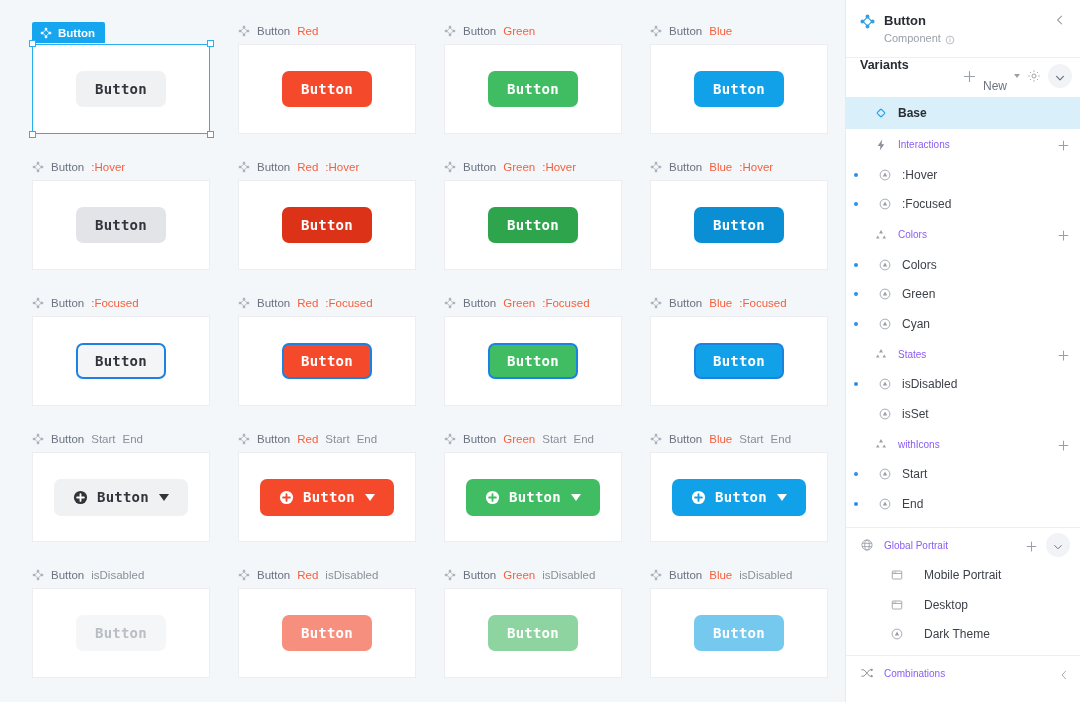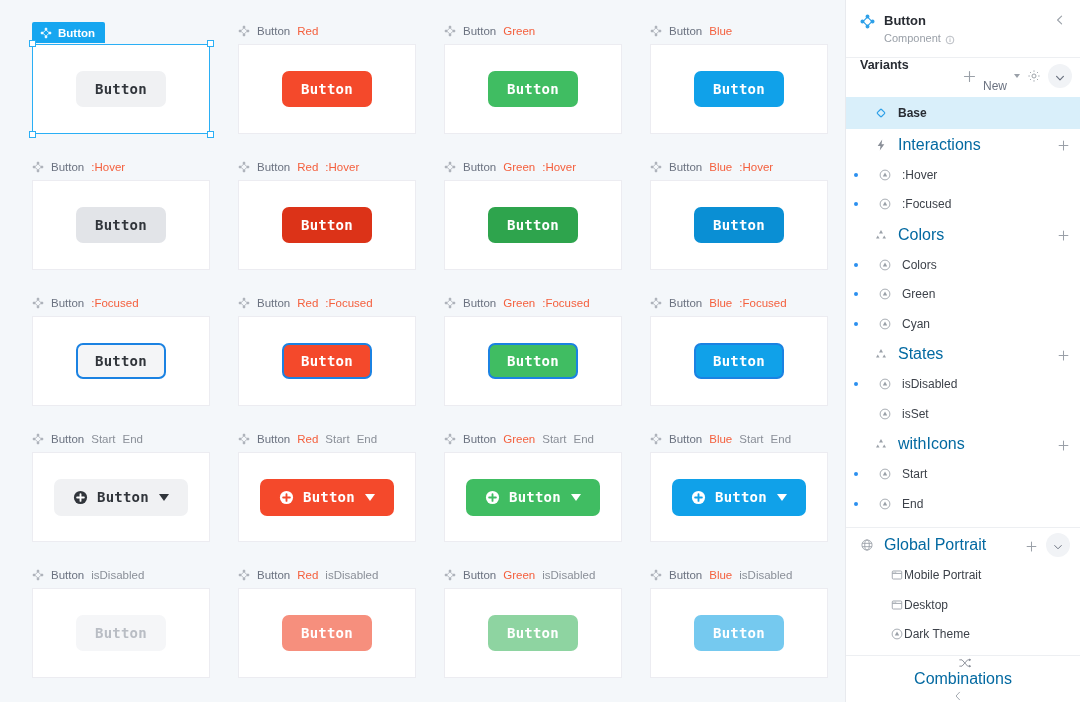--- a/index.html
+++ b/index.html
@@ -196,27 +196,27 @@
     height: 32px;
   }
   .row.base .row-ico { margin-left: 16px; }
   .row.base .row-lbl { font-weight: 700; color: #282c33; }
 
   .grp {
     display: flex; align-items: center;
     height: 31px; padding-right: 10px;
   }
   .grp .grp-ico { width: 14px; height: 14px; flex:0 0 14px; margin-left: 28px; color:#8a8f98; }
-  .grp .grp-lbl { font-size: 16px; color: #0369a1; margin-left: 10px; flex: 1; }
+  .grp .grp-lbl { font-size: 10px; color: #8b5cf6; margin-left: 10px; flex: 1; }
   .grp.global .grp-ico { margin-left: 14px; }
   .grp.global .grp-lbl { font-weight: 400; }
   .grp-actions { display:flex; align-items:center; gap:8px; }
 
   .row.gv .row-ico { margin-left: 32px; }
-  .row.gv .row-lbl { margin-left: 0; }
+  .row.gv .row-lbl { margin-left: 20px; }
 
   .divider { height:1px; background:#edeff2; margin: 6px 0 0 0; }
   .divider.tight { margin: 8px 0 2px 0; }
 </style>
 </head>
 <body>
 
 <div id="app">
 
   <div class="canvas">
@@ -894,21 +894,21 @@
         </div>
         <div class="row gv">
           <span class="dot off"></span>
           <span class="row-ico"><svg viewBox="0 0 16 16" width="14" height="14">
               <circle cx="8" cy="8" r="5.6" fill="none" stroke="#9aa0a8" stroke-width="1"></circle>
               <path d="M8 5.2 L10.5 9.8 H5.5 Z" fill="#9aa0a8"></path>
             </svg></span>
           <span class="row-lbl">Dark Theme</span>
         </div>
         <div class="divider"></div>
-        <div class="grp global" style="height: 34px; flex-direction: column;">
+        <div class="grp global" style="height: 34px;">
           <span class="grp-ico" style="margin-left:14px"><svg viewBox="0 0 16 16" width="14" height="14">
               <g fill="none" stroke="#8a8f98" stroke-width="1.1" stroke-linecap="round">
                 <path d="M2 4.4h2.6L11 11.6h3"></path>
                 <path d="M2 11.6h2.6L11 4.4h3"></path>
               </g>
               <path d="M12.6 2.8 L15 4.4 L12.6 6 Z" fill="#8a8f98"></path>
               <path d="M12.6 10 L15 11.6 L12.6 13.2 Z" fill="#8a8f98"></path>
             </svg></span>
           <span class="grp-lbl">Combinations</span>
           <span class="chev-ico"><svg viewBox="0 0 16 16" width="12" height="12">

